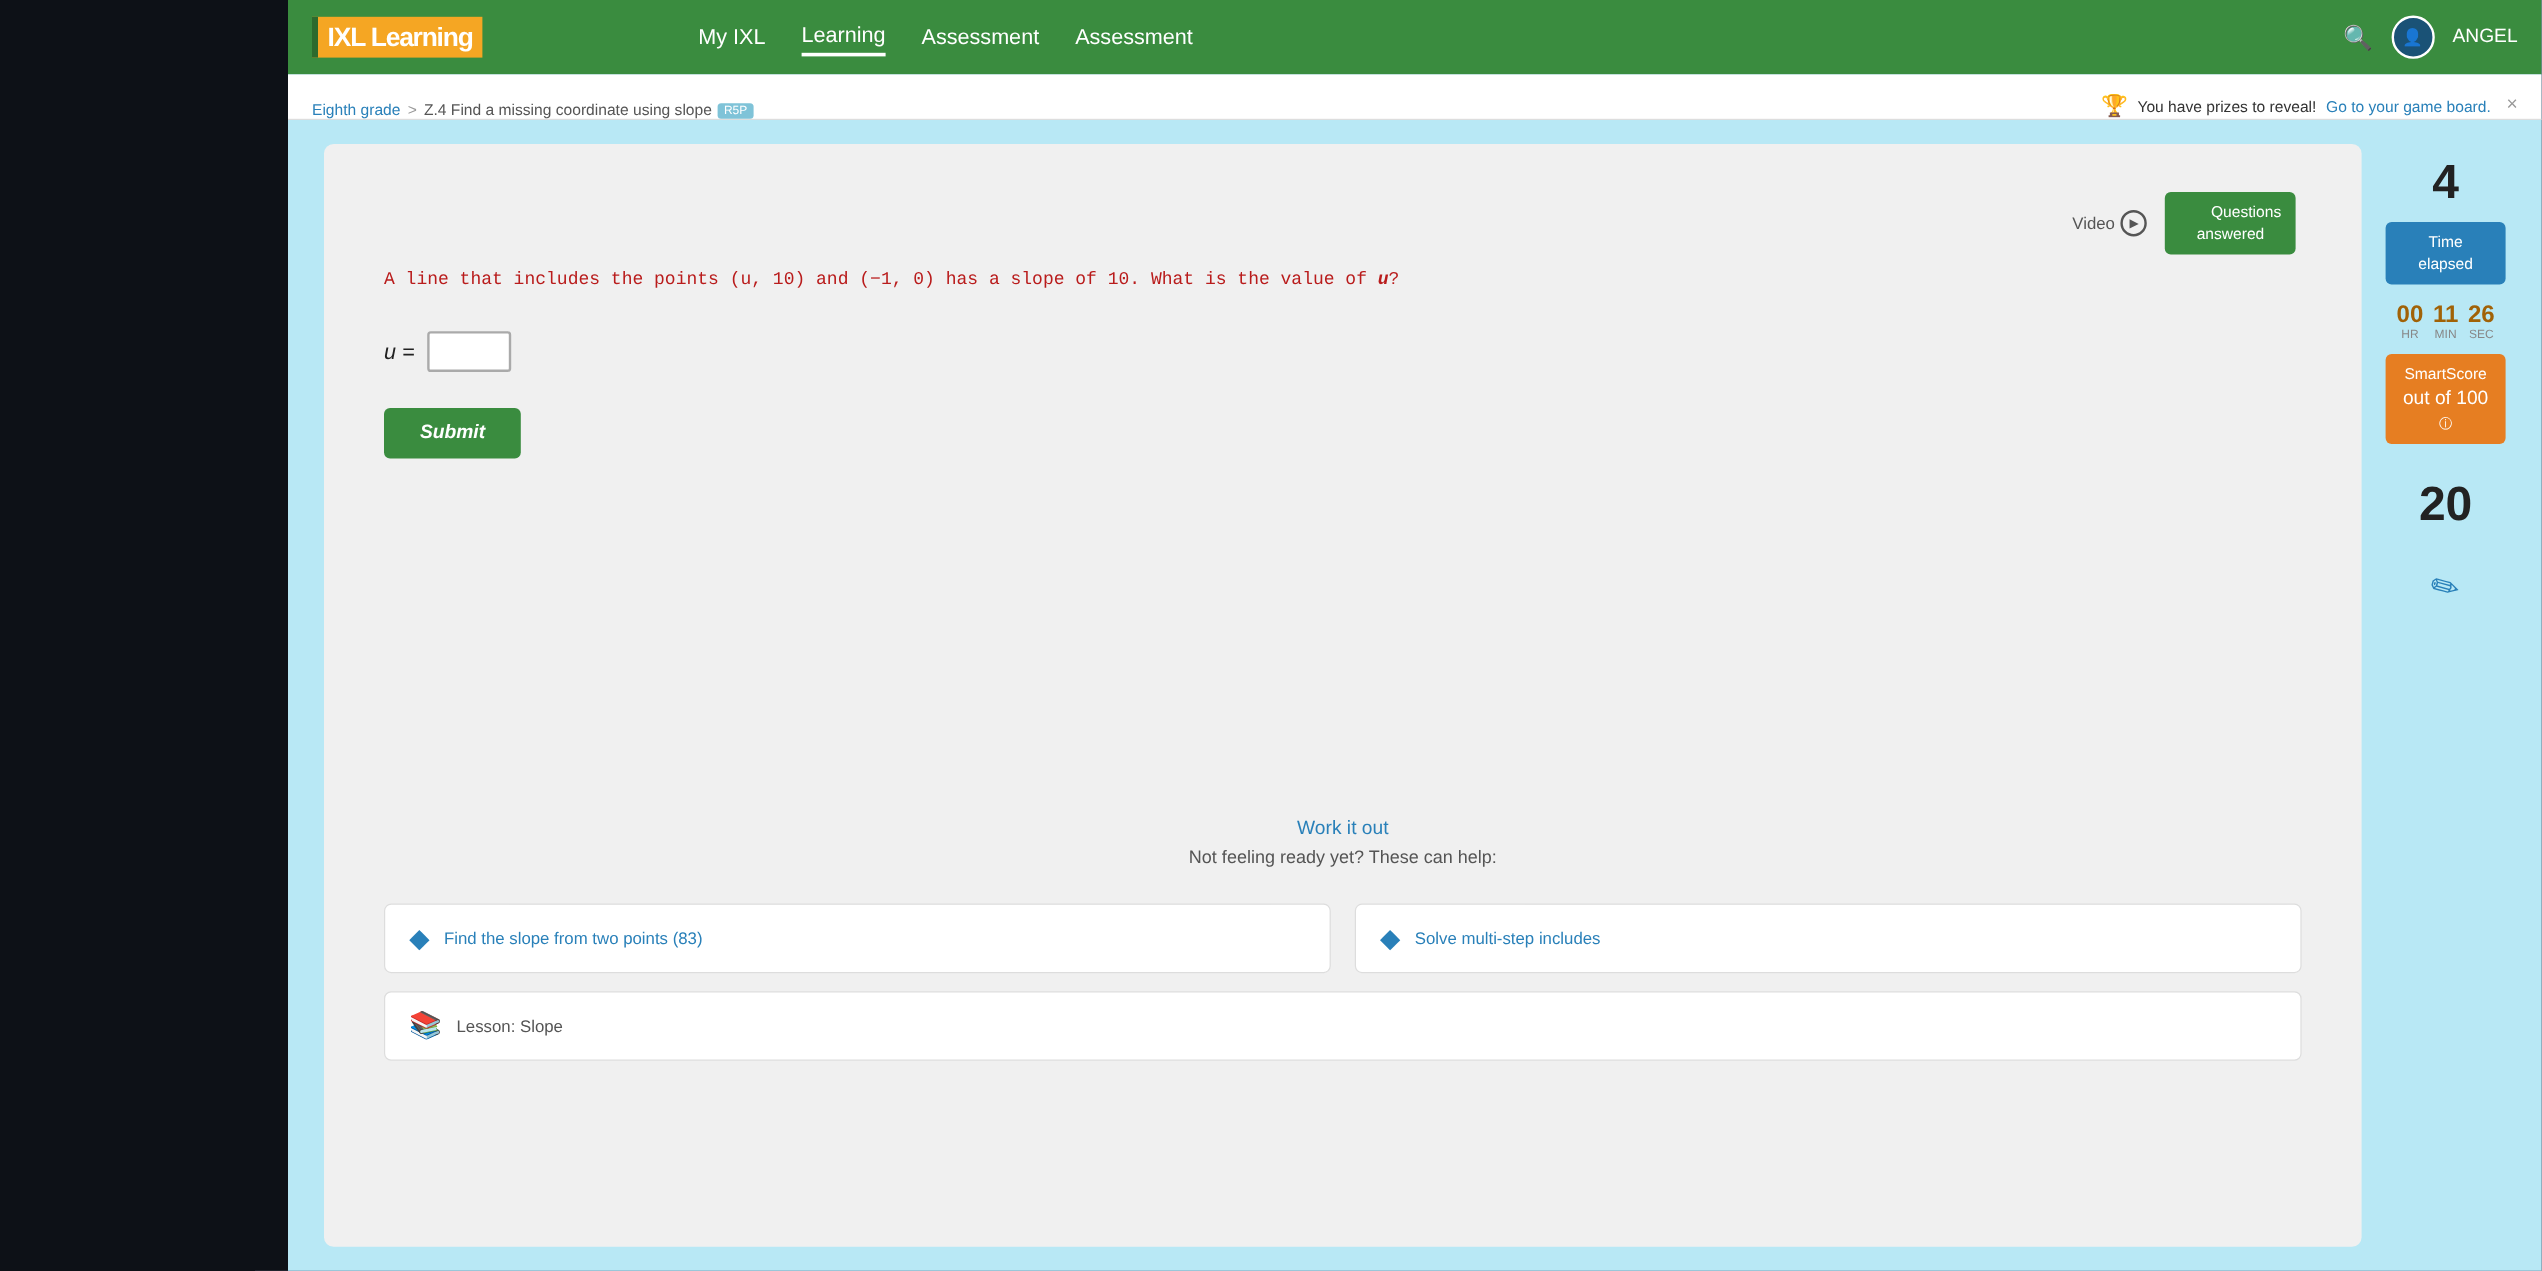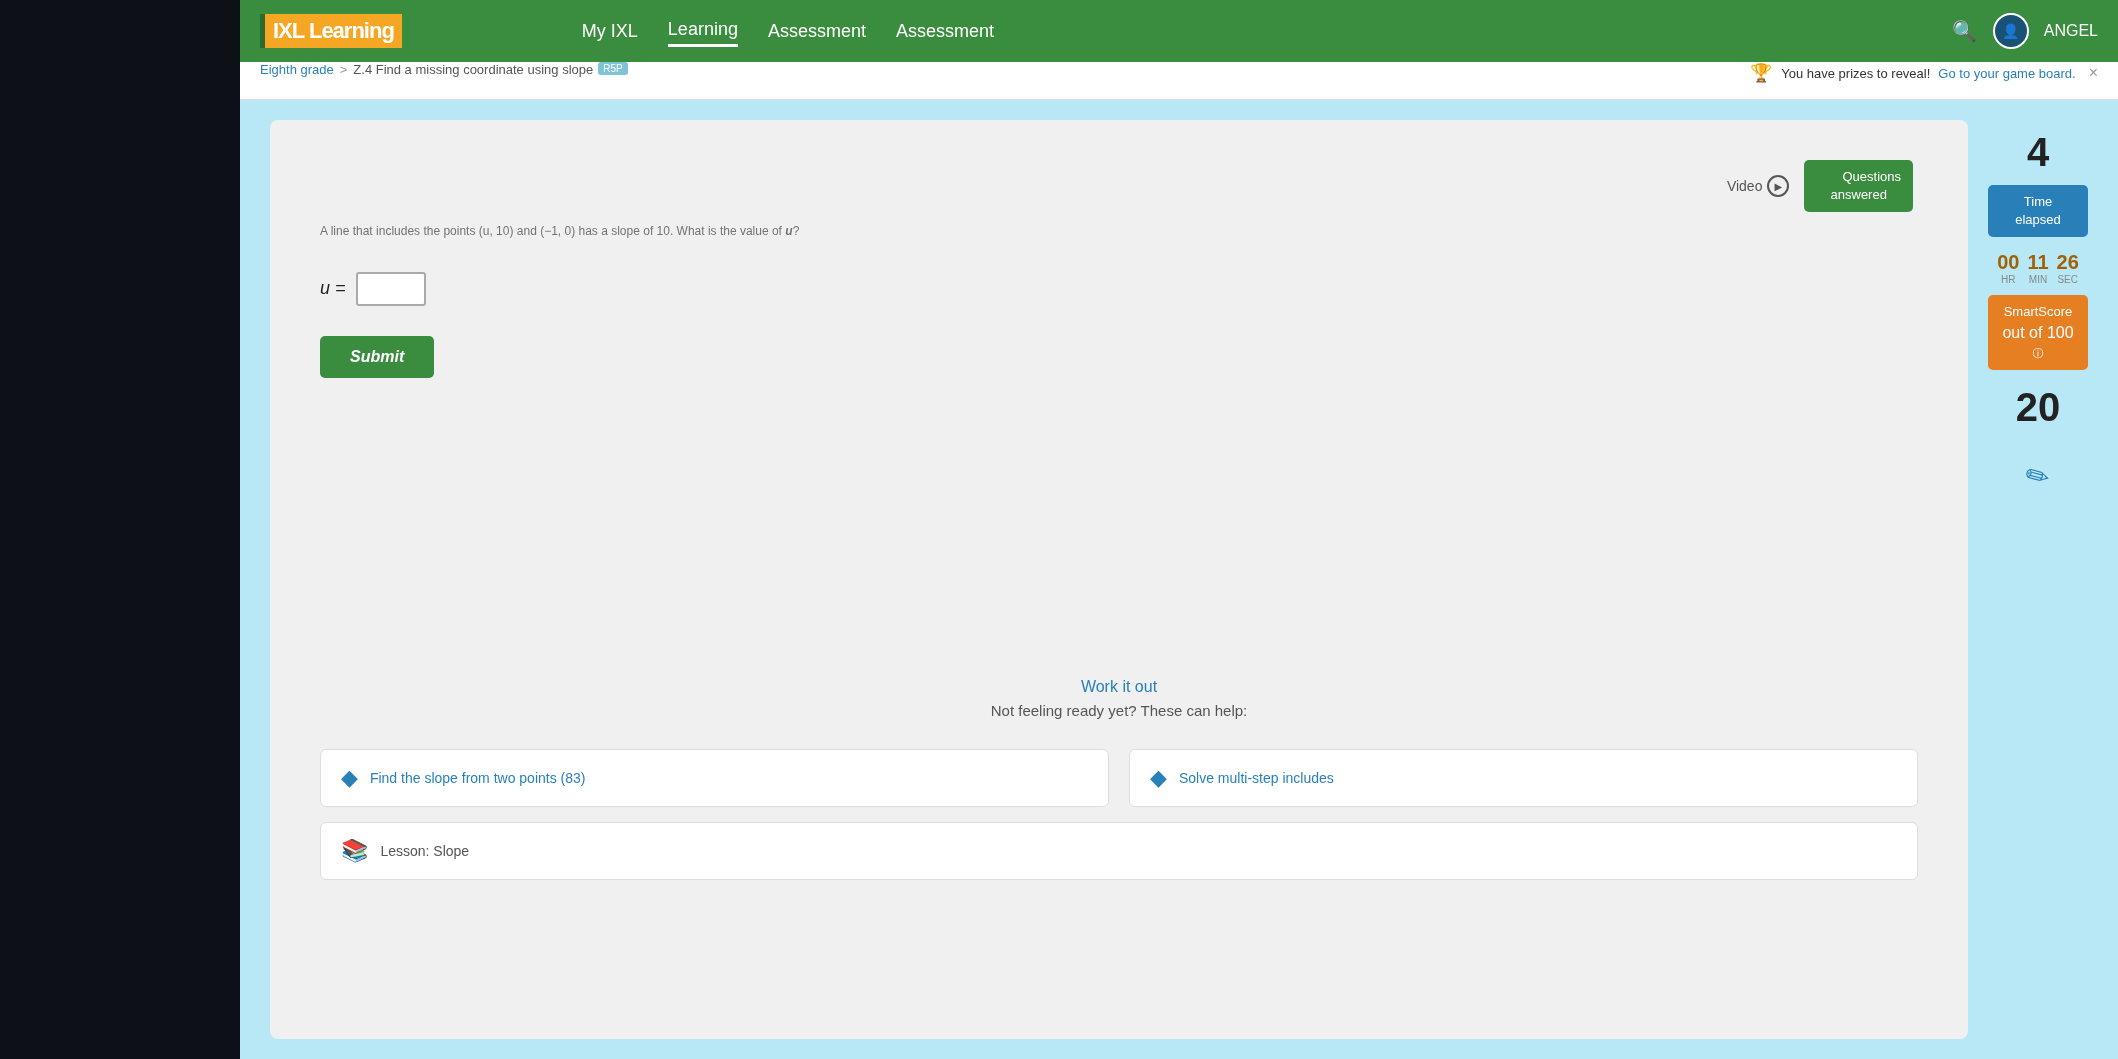--- a/index.html
+++ b/index.html
@@ -96,21 +96,21 @@
     .username-label {
       color: white;
       font-size: 16px;
     }
 
     
     .breadcrumb-bar {
       background: white;
       height: 38px;
       display: flex;
-      align-items: flex-start;
+      align-items: flex-end;
       padding: 0 20px;
       font-size: 13px;
       color: #555;
       border-bottom: 1px solid #ddd;
     }
 
     .breadcrumb-bar a {
       color: #2980b9;
       text-decoration: none;
       cursor: pointer;
@@ -175,24 +175,25 @@
     .question-card {
       background: #f0f0f0;
       border-radius: 8px;
       flex: 1;
       padding: 40px 50px;
       position: relative;
       min-height: 580px;
     }
 
     .question-text {
-      font-size: 12px;
-      color: #737373;
+      font-size: 15px;
+      color: #b91c1c;
       line-height: 1.6;
       margin-bottom: 30px;
+      font-family: Liberation Mono, monospace;
     }
 
     .question-text em {
       font-style: italic;
       font-weight: bold;
     }
 
     .answer-row {
       display: flex;
       align-items: center;
@@ -398,21 +399,21 @@
       cursor: pointer;
       line-height: 1.4;
       width: 100%;
     }
 
     .smart-score-value {
       font-size: 40px;
       font-weight: bold;
       color: #222;
       text-align: center;
-      margin-top: 5px;
+      margin-top: 18px;
     }
 
     .pencil-icon {
       color: #2980b9;
       font-size: 28px;
       margin-top: 20px;
       cursor: pointer;
       transform: rotate(-30deg);
       display: inline-block;
     }

